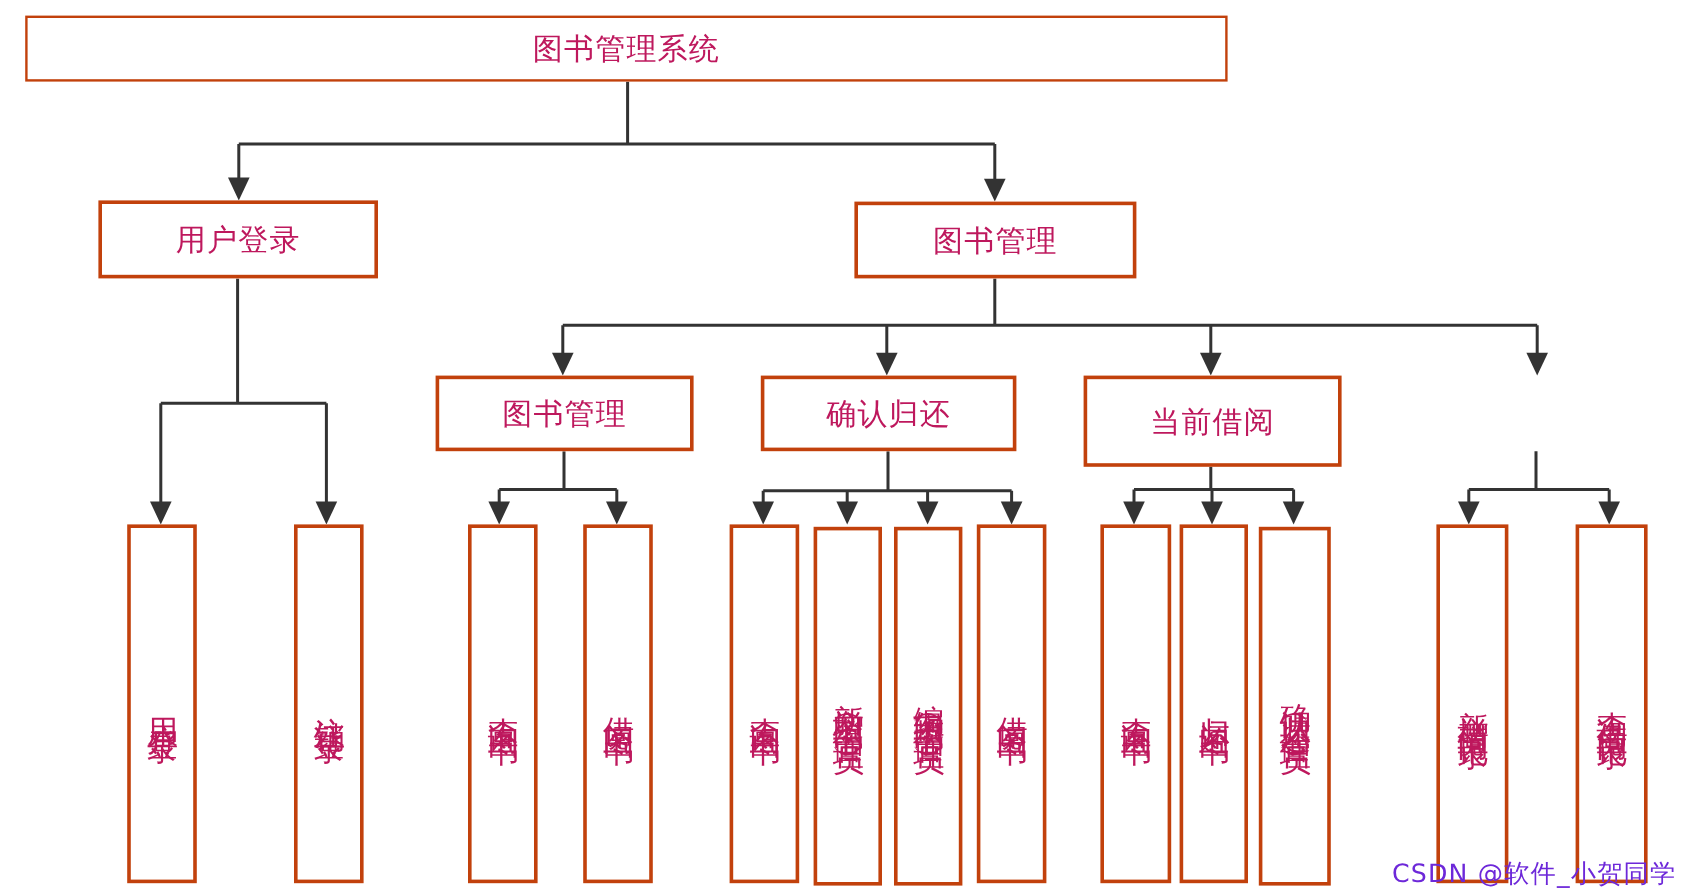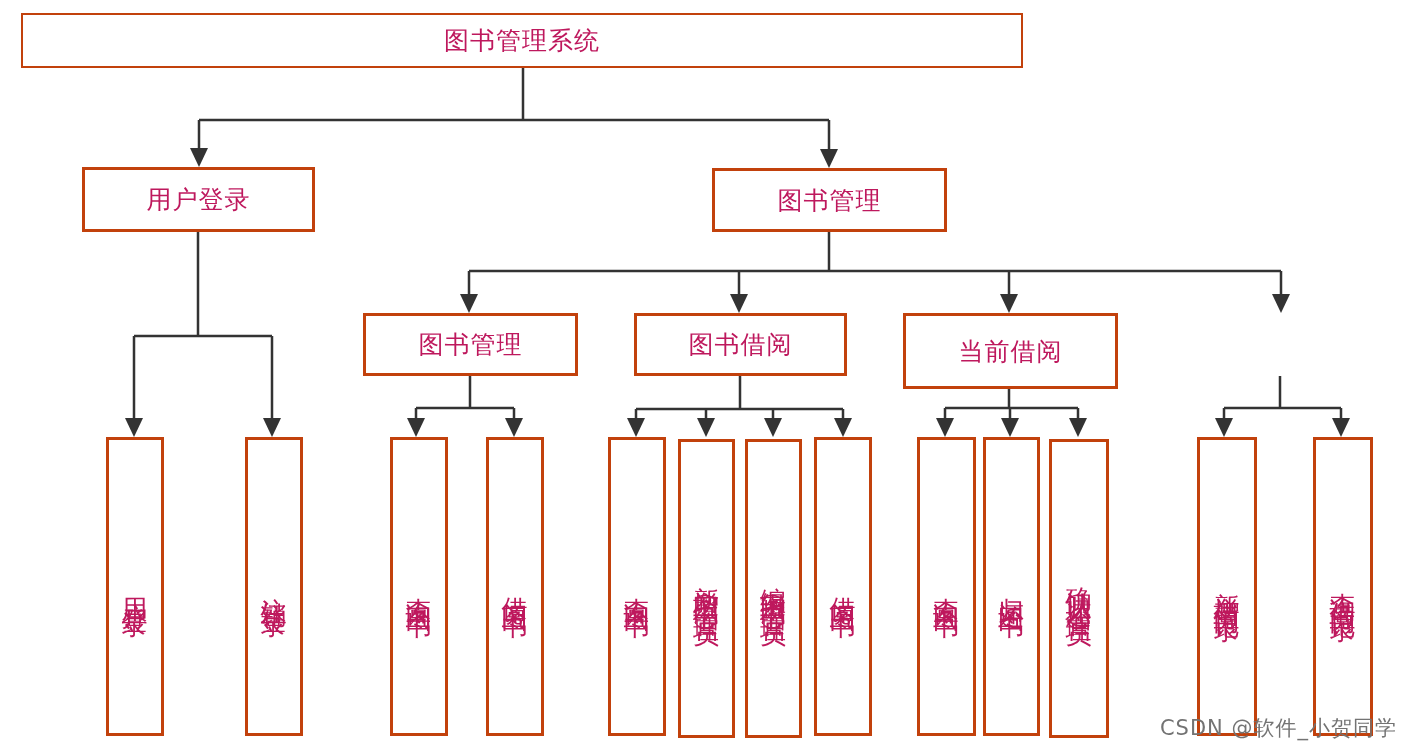--- a/index.html
+++ b/index.html
@@ -31,21 +31,21 @@
     font-size: 26px;
     letter-spacing: 5px;
     line-height: 1;
     padding: 4px 0;
   }
   .watermark {
     position: absolute;
     right: 8px;
     bottom: 5px;
     font-size: 21px;
-    color: #737373;
+    color: #6d28d9;
     letter-spacing: 1px;
     white-space: nowrap;
   }
 </style>
 </head>
 <body>
 
 <div class="canvas">
 
   <svg class="wires" viewBox="0 0 1405 747" xmlns="http://www.w3.org/2000/svg" fill="none" stroke="#333333" stroke-width="2.5">
@@ -83,21 +83,21 @@
     <polygon points="1215,418 1233,418 1224,437" fill="#333333" stroke="none"></polygon>
     <polygon points="1332,418 1350,418 1341,437" fill="#333333" stroke="none"></polygon>
   </svg>
 
   <div class="box h-box root-box" style="left:21px; top:13px; width:1002px; height:55px;">图书管理系统</div>
 
   <div class="box h-box" style="left:82px; top:167px; width:233px; height:65px;">用户登录</div>
   <div class="box h-box" style="left:712px; top:168px; width:235px; height:64px;">图书管理</div>
 
   <div class="box h-box" style="left:363px; top:313px; width:215px; height:63px;">图书管理</div>
-  <div class="box h-box" style="left:634px; top:313px; width:213px; height:63px;">图书借阅</div>
+  <div class="box h-box" style="left:634px; top:313px; width:213px; height:63px;">确认归还</div>
   <div class="box h-box" style="left:903px; top:313px; width:215px; height:76px;">当前借阅</div>
 
   <div class="box v-box" style="left:106px; top:437px; width:58px; height:299px;">用户登录</div>
   <div class="box v-box" style="left:245px; top:437px; width:58px; height:299px;">注销登录</div>
 
   <div class="box v-box" style="left:390px; top:437px; width:58px; height:299px;">查询图书</div>
   <div class="box v-box" style="left:486px; top:437px; width:58px; height:299px;">借阅图书</div>
 
   <div class="box v-box" style="left:608px; top:437px; width:58px; height:299px;">查询图书</div>
   <div class="box v-box" style="left:678px; top:439px; width:57px; height:299px;">新增图书（管理员）</div>

